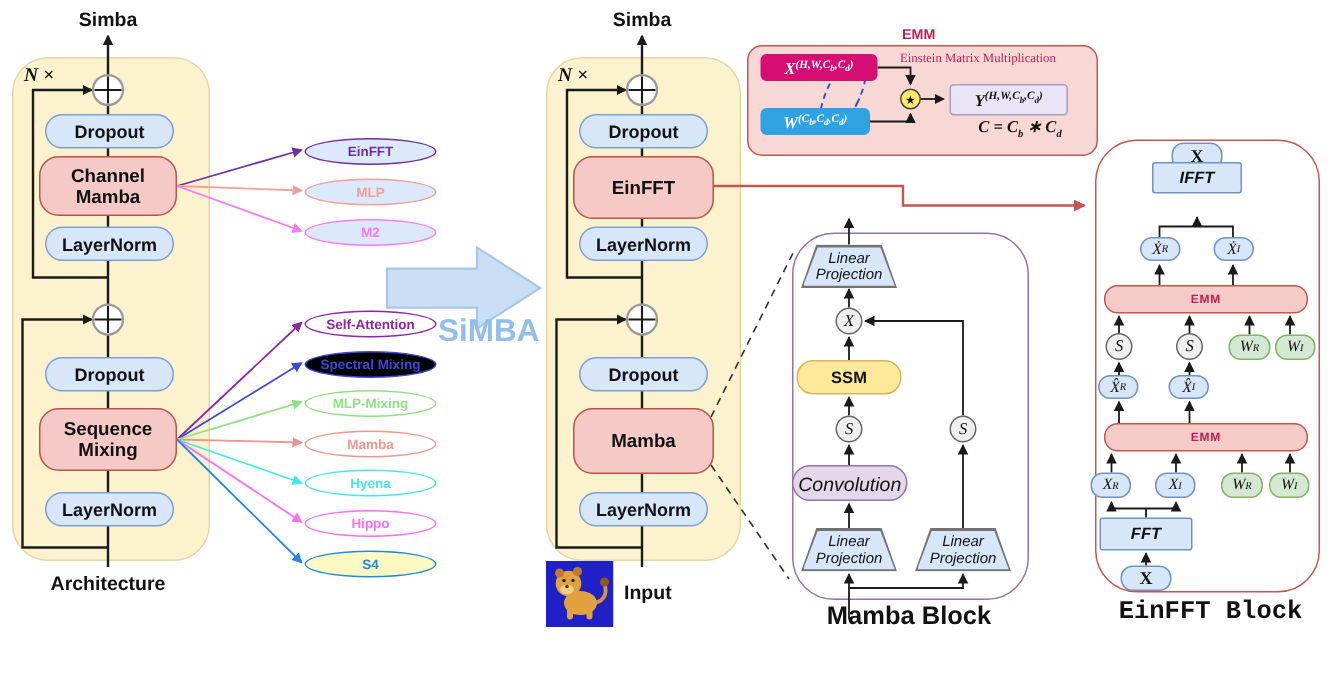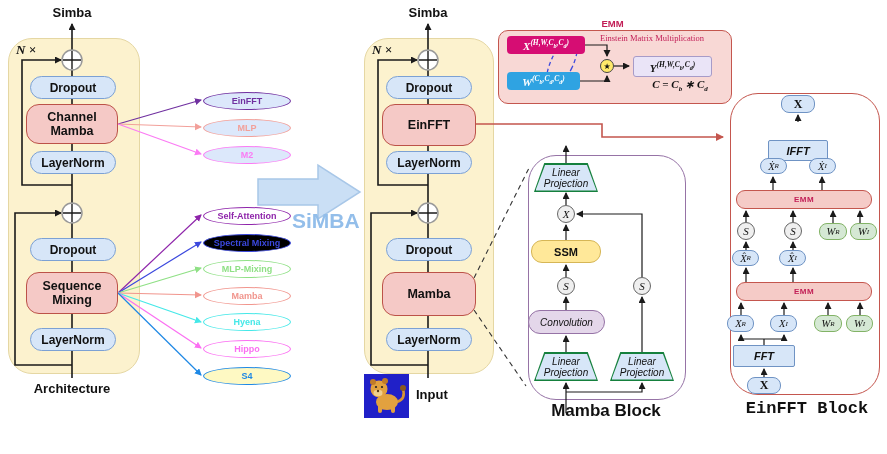--- a/index.html
+++ b/index.html
@@ -16,21 +16,21 @@
   .pill{background:#D7E6F8;border:1.6px solid #7CA1D4;border-radius:12px;font-weight:bold;font-size:12px;}
   .redbox{background:#F5C9C6;border:1.6px solid #BC5248;border-radius:13px;font-weight:bold;font-size:12.5px;line-height:1.15;}
   .oval{border-radius:50%;font-weight:bold;font-size:9px;border:1.7px solid #000;}
   .cap{font-weight:bold;font-size:17px;}
   .mi{font-family:"Liberation Serif",serif;font-style:italic;}
   .bbox{background:#D7E6F8;border:1.3px solid #6F93C4;border-radius:8px;font-family:"Liberation Serif",serif;font-style:italic;font-size:10.5px;}
   .rectb{background:#D7E6F8;border:1.3px solid #6F93C4;border-radius:2px;font-style:italic;font-size:11px;font-weight:bold;}
   .wbox{background:#D5E8D4;border:1.3px solid #82B366;border-radius:8px;font-family:"Liberation Serif",serif;font-style:italic;font-size:10.5px;}
   .embar{background:#F5CBC7;border:1.4px solid #C4564E;border-radius:9px;color:#C21E56;font-weight:bold;font-size:8px;letter-spacing:.5px;}
   .gcirc{background:#EFEFEF;border:1.3px solid #666;border-radius:50%;font-family:"Liberation Serif",serif;font-style:italic;font-size:11px;}
-  .trap{clip-path:polygon(16% 0,84% 0,100% 100%,0 100%);background:#15803d;}
+  .trap{clip-path:polygon(16% 0,84% 0,100% 100%,0 100%);background:#737373;}
   .trap-in{position:absolute;left:1.5px;top:1.5px;right:1.5px;bottom:1.5px;clip-path:polygon(16% 0,84% 0,100% 100%,0 100%);
            background:#D7E6F8;display:flex;align-items:center;justify-content:center;text-align:center;
            font-style:italic;font-size:10px;line-height:1.1;}
   sub{font-size:7px;} sup{font-size:7px;}
   .tensor{font-family:"Liberation Serif",serif;font-style:italic;font-size:11px;color:#fff;font-weight:bold;}
   .tensor sup{font-size:7.5px;} .tensor sub{font-size:6px;}
   .crimson{color:#C21E56;}
 </style>
 </head>
 <body>
@@ -248,33 +248,33 @@
     <span><span>C = C</span><sub>b</sub><span> ∗ C</span><sub>d</sub></span>
   </div>
 
   <div class="abs z2 trap" style="left:534px;top:163px;width:64px;height:29px;">
       <div class="trap-in">Linear Projection</div>
     </div>
   <div class="abs z2 gcirc ctr" style="left:557px;top:205px;width:18px;height:18px;box-sizing:border-box;">X</div>
   <div class="abs z2 ctr" style="left:531px;top:240px;width:70px;height:23px;background:#FFE899;border:1.5px solid #D6B656;border-radius:11px;font-size:11px;font-weight:bold;box-sizing:border-box;">SSM</div>
   <div class="abs z2 gcirc ctr" style="left:557px;top:277px;width:18px;height:18px;box-sizing:border-box;">S</div>
   <div class="abs z2 gcirc ctr" style="left:633px;top:277px;width:18px;height:18px;box-sizing:border-box;">S</div>
-  <div class="abs z2 ctr" style="left:528px;top:310px;width:77px;height:24px;background:#E4D7EA;border:1.5px solid #9673A6;border-radius:12px;font-style:italic;font-size:10px;box-sizing:border-box;">Convolution</div>
+  <div class="abs z2 ctr" style="left:528px;top:310px;width:77px;height:24px;background:#E4D7EA;border:1.5px solid #9673A6;border-radius:12px;font-style:italic;font-size:13px;box-sizing:border-box;">Convolution</div>
   <div class="abs z2 trap" style="left:534px;top:352px;width:64px;height:29px;">
       <div class="trap-in">Linear Projection</div>
     </div>
   <div class="abs z2 trap" style="left:610px;top:352px;width:64px;height:29px;">
       <div class="trap-in">Linear Projection</div>
     </div>
   <div class="abs z2 cap ctr" style="left:540px;top:403px;width:132px;height:15px;">Mamba Block</div>
 
   <div class="abs z2 bbox ctr" style="left:781px;top:95px;width:34px;height:18px;font-weight:bold;font-style:normal;font-size:12px;box-sizing:border-box;">
       <span>X</span>
     </div>
-  <div class="abs z2 rectb ctr" style="left:768px;top:140px;width:60px;height:21px;box-sizing:border-box;">IFFT</div>
+  <div class="abs z2 rectb ctr" style="left:768px;top:108px;width:60px;height:21px;box-sizing:border-box;">IFFT</div>
   <div class="abs z2 bbox ctr" style="left:760px;top:158px;width:27px;height:16px;box-sizing:border-box;">
       <span>Ẋ</span>
       <sub>R</sub>
     </div>
   <div class="abs z2 bbox ctr" style="left:809px;top:158px;width:27px;height:16px;box-sizing:border-box;">
       <span>Ẋ</span>
       <sub>I</sub>
     </div>
   <div class="abs z2 embar ctr" style="left:736px;top:190px;width:136px;height:19px;box-sizing:border-box;">EMM</div>
   <div class="abs z2 gcirc ctr" style="left:737px;top:222px;width:18px;height:18px;box-sizing:border-box;">S</div>

